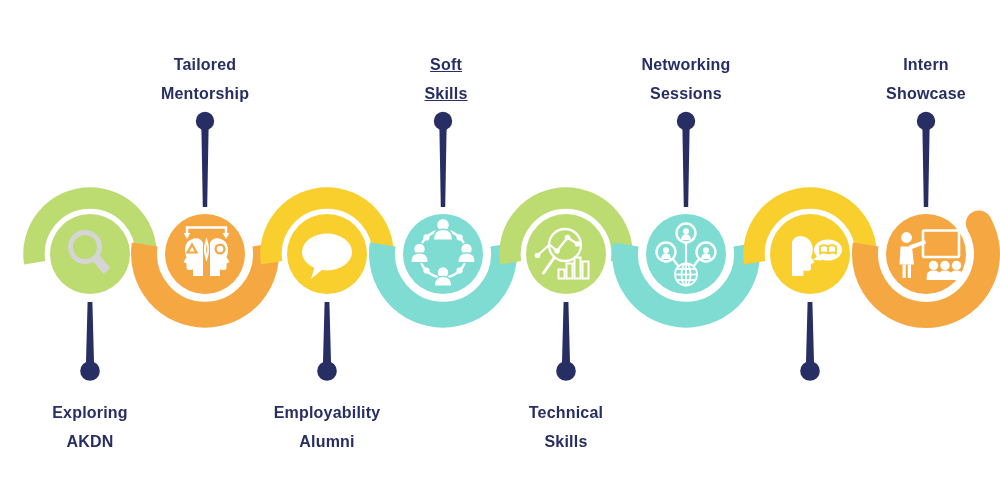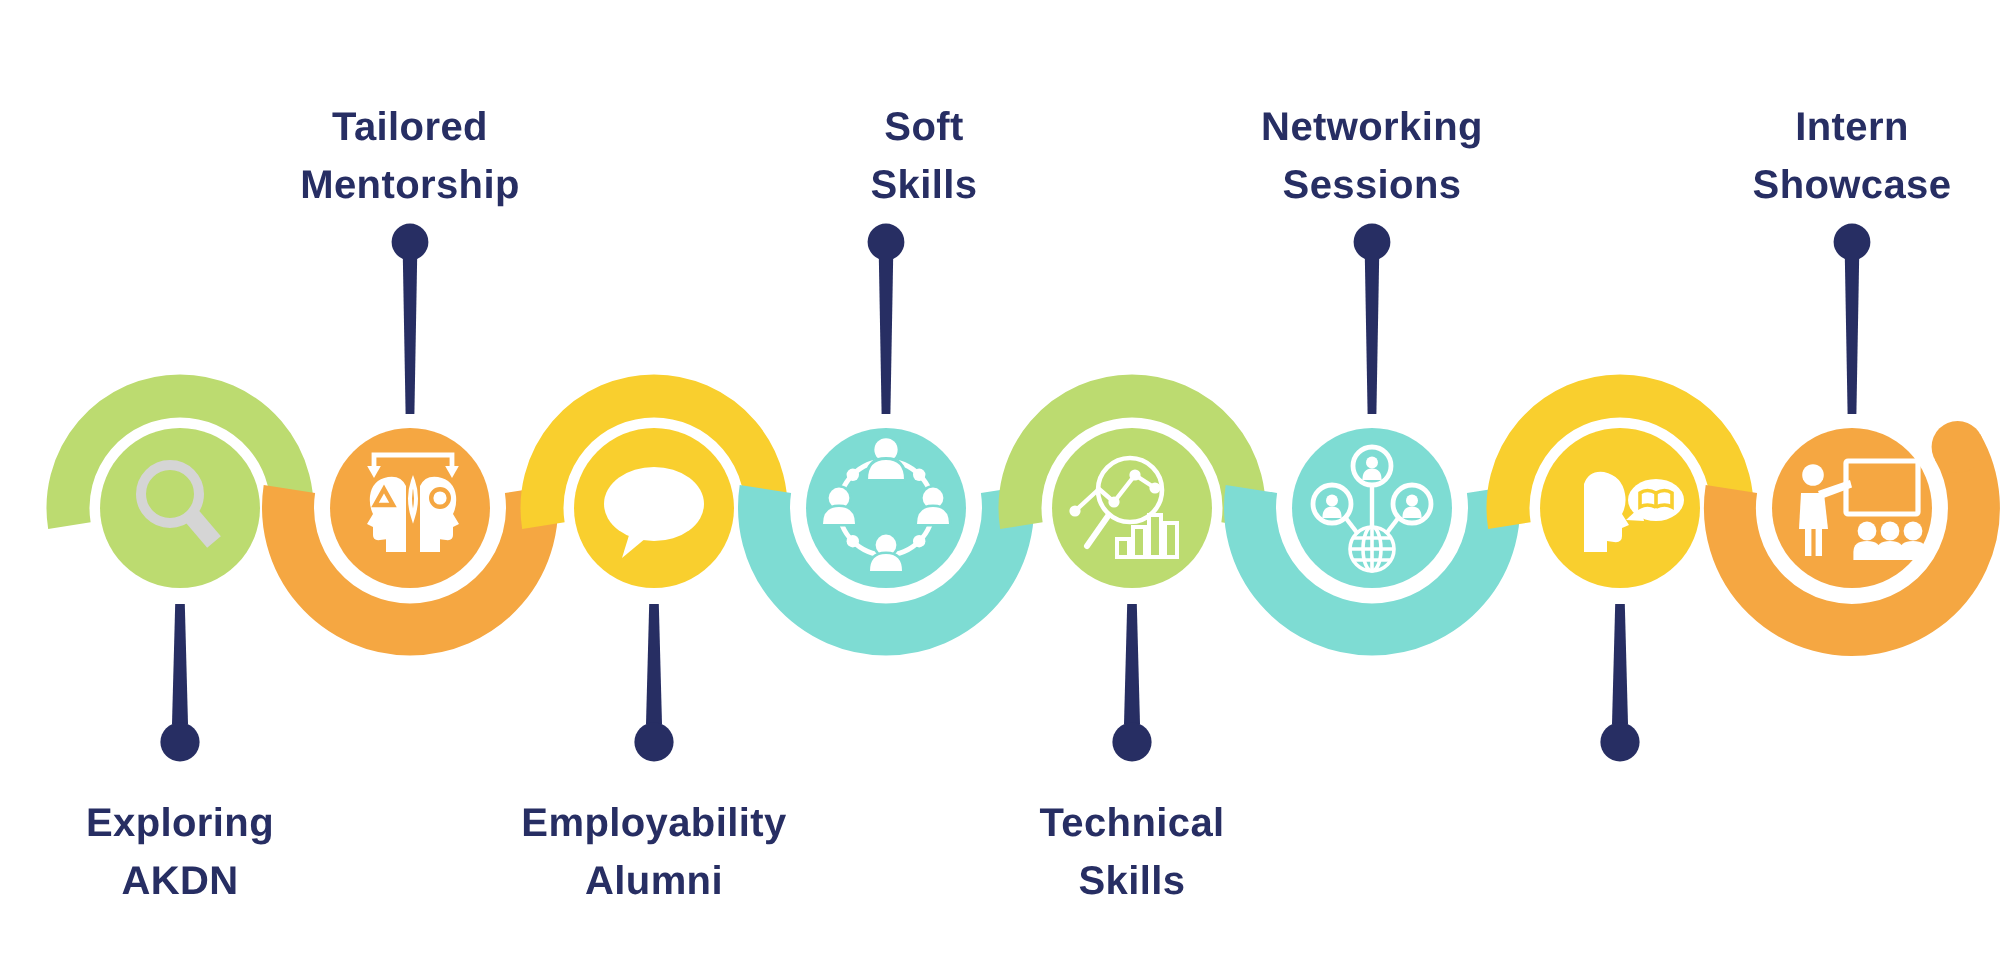--- a/index.html
+++ b/index.html
@@ -30,21 +30,21 @@
   .st-gray{stroke:var(--icon_gray);}
   .fl-white{fill:#ffffff;}
   .fl-orange{fill:var(--orange);}
   .fl-navy{fill:var(--navy);}
   .pin{position:absolute;z-index:3;}
   .step-label{
     position:absolute;
     width:180px;
     text-align:center;
     color:var(--navy);
-    font-size:20px;
+    font-size:16px;
     font-weight:bold;
     line-height:29px;
     letter-spacing:.2px;
     white-space:pre-line;
     z-index:4;
   }
   .lbl-above{top:50px;}
   .lbl-below{top:398px;}
 </style>
 </head>
@@ -133,21 +133,21 @@
             <circle cx="0" cy="-5" r="5.2"></circle>
             <path d="M-8,8 Q-8,-0.5 0,-0.5 Q8,-0.5 8,8 Z"></path>
           </g>
       </g>
     </svg>
   </div>
   <svg class="pin" style="left:430px;top:108px;" width="26" height="100">
     <circle class="fl-navy" cx="13" cy="13" r="9.2"></circle>
     <path class="fl-navy" d="M9.4,20 L16.6,20 L15.2,99 L10.8,99 Z"></path>
   </svg>
-  <div class="step-label lbl-above" style="left:372px;">Soft
+  <div class="step-label lbl-above" style="left:356px;text-decoration:underline;">Soft
 Skills</div>
 
   <div class="step-circle bg-lime" style="left:526px;top:214px;">
     <svg width="80" height="80" viewBox="0 0 80 80">
       <circle cx="39" cy="31" r="16" fill="none" class="st-white" stroke-width="2.3"></circle>
       <path d="M28,44 L17.5,59" class="st-white" stroke-width="3" fill="none" stroke-linecap="round"></path>
       <path d="M11.5,41.5 L23.5,30.5 L31,37 L41.5,23.5 L51.5,30" fill="none" class="st-white" stroke-width="2.2" stroke-linejoin="round"></path>
       <circle class="fl-white" cx="11.5" cy="41.5" r="2.8"></circle>
       <circle class="fl-white" cx="31" cy="37" r="2.8"></circle>
       <circle class="fl-white" cx="41.5" cy="23.5" r="2.8"></circle>

